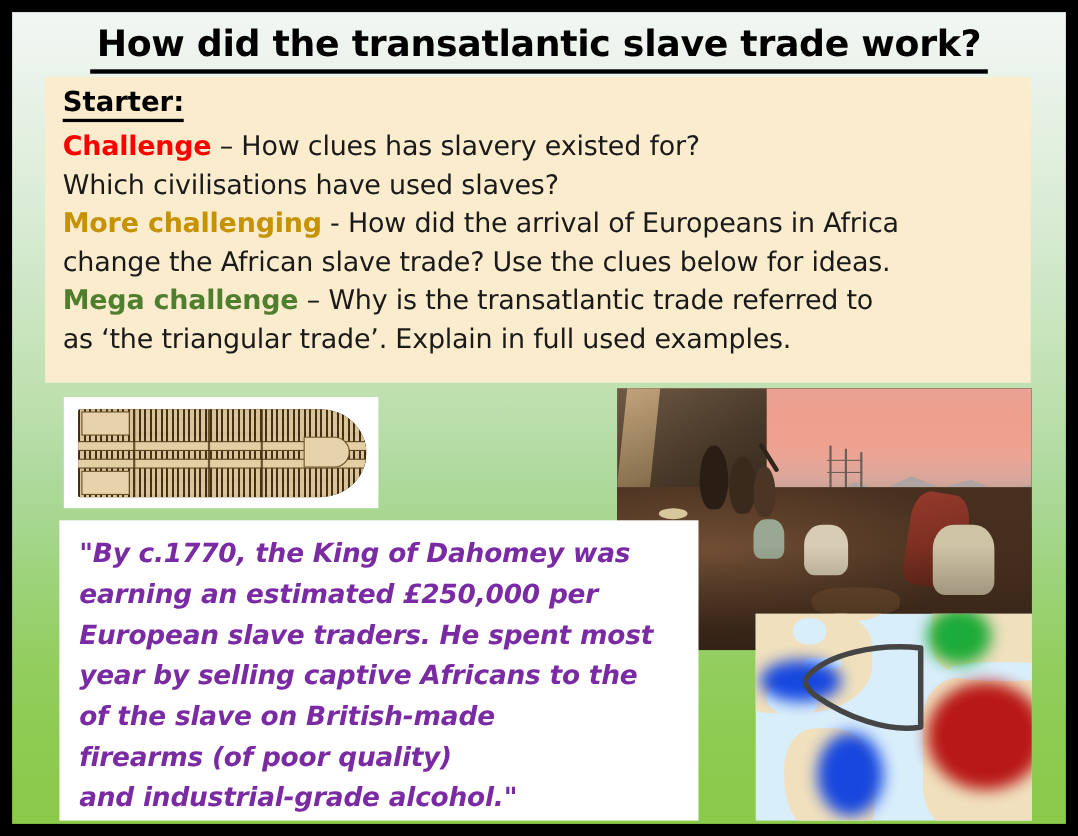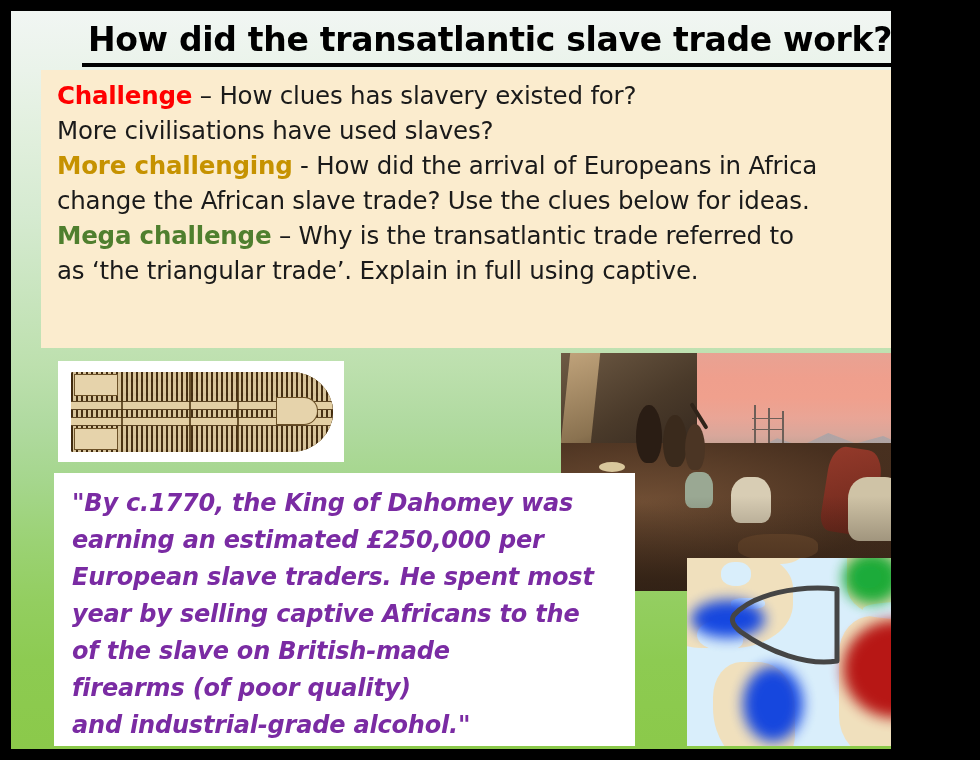--- a/index.html
+++ b/index.html
@@ -8,21 +8,21 @@
     width:980px;height:760px;
     background:#000;
     font-family:"DejaVu Sans", sans-serif;
     overflow:hidden;
   }
 
   
   #slide{
     position:absolute;
     left:11px; top:11px;
-    width:880px; height:738px;
+    width:958px; height:738px;
     background:linear-gradient(to bottom,
         #f1f6f3 0%,
         #eaf3ea 8%,
         #e0efdc 18%,
         #d5ead0 28%,
         #c9e5bf 38%,
         #bde0ae 48%,
         #b0daa0 56%,
         #a5d68c 64%,
         #9bd274 72%,
@@ -215,43 +215,46 @@
 </head>
 <body>
 
 <div id="slide">
 
   <div id="title-wrap">
     <span id="title">How did the transatlantic slave trade work?</span>
   </div>
 
   <div id="starter-box">
+    <div>
+      <span id="starter-head">Starter:</span>
+    </div>
 
     <div class="st-line">
       <span class="kw kw-challenge">Challenge</span><span> – How clues has slavery existed for?</span>
     </div>
 
     <div class="st-line">
-      <span>More civilisations have used slaves?</span>
+      <span>Which civilisations have used slaves?</span>
     </div>
 
     <div class="st-line">
       <span class="kw kw-more">More challenging</span><span> - How did the arrival of Europeans in Africa</span>
     </div>
 
     <div class="st-line">
       <span>change the African slave trade? Use the clues below for ideas.</span>
     </div>
 
     <div class="st-line">
       <span class="kw kw-mega">Mega challenge</span><span> – Why is the transatlantic trade referred to</span>
     </div>
 
     <div class="st-line">
-      <span>as ‘the triangular trade’. Explain in full using captive.</span>
+      <span>as ‘the triangular trade’. Explain in full used examples.</span>
     </div>
   </div>
 
   <div id="ship-fig">
     <div id="ship-hull">
       <div class="deck-rows"></div>
       <div class="deck-band" style="top:30px;"></div>
       <div class="deck-band" style="top:46px;"></div>
       <div class="hold-box" style="left:4px;top:3px;width:42px;height:20px;"></div>
       <div class="hold-box" style="left:4px;top:57px;width:42px;height:20px;"></div>

